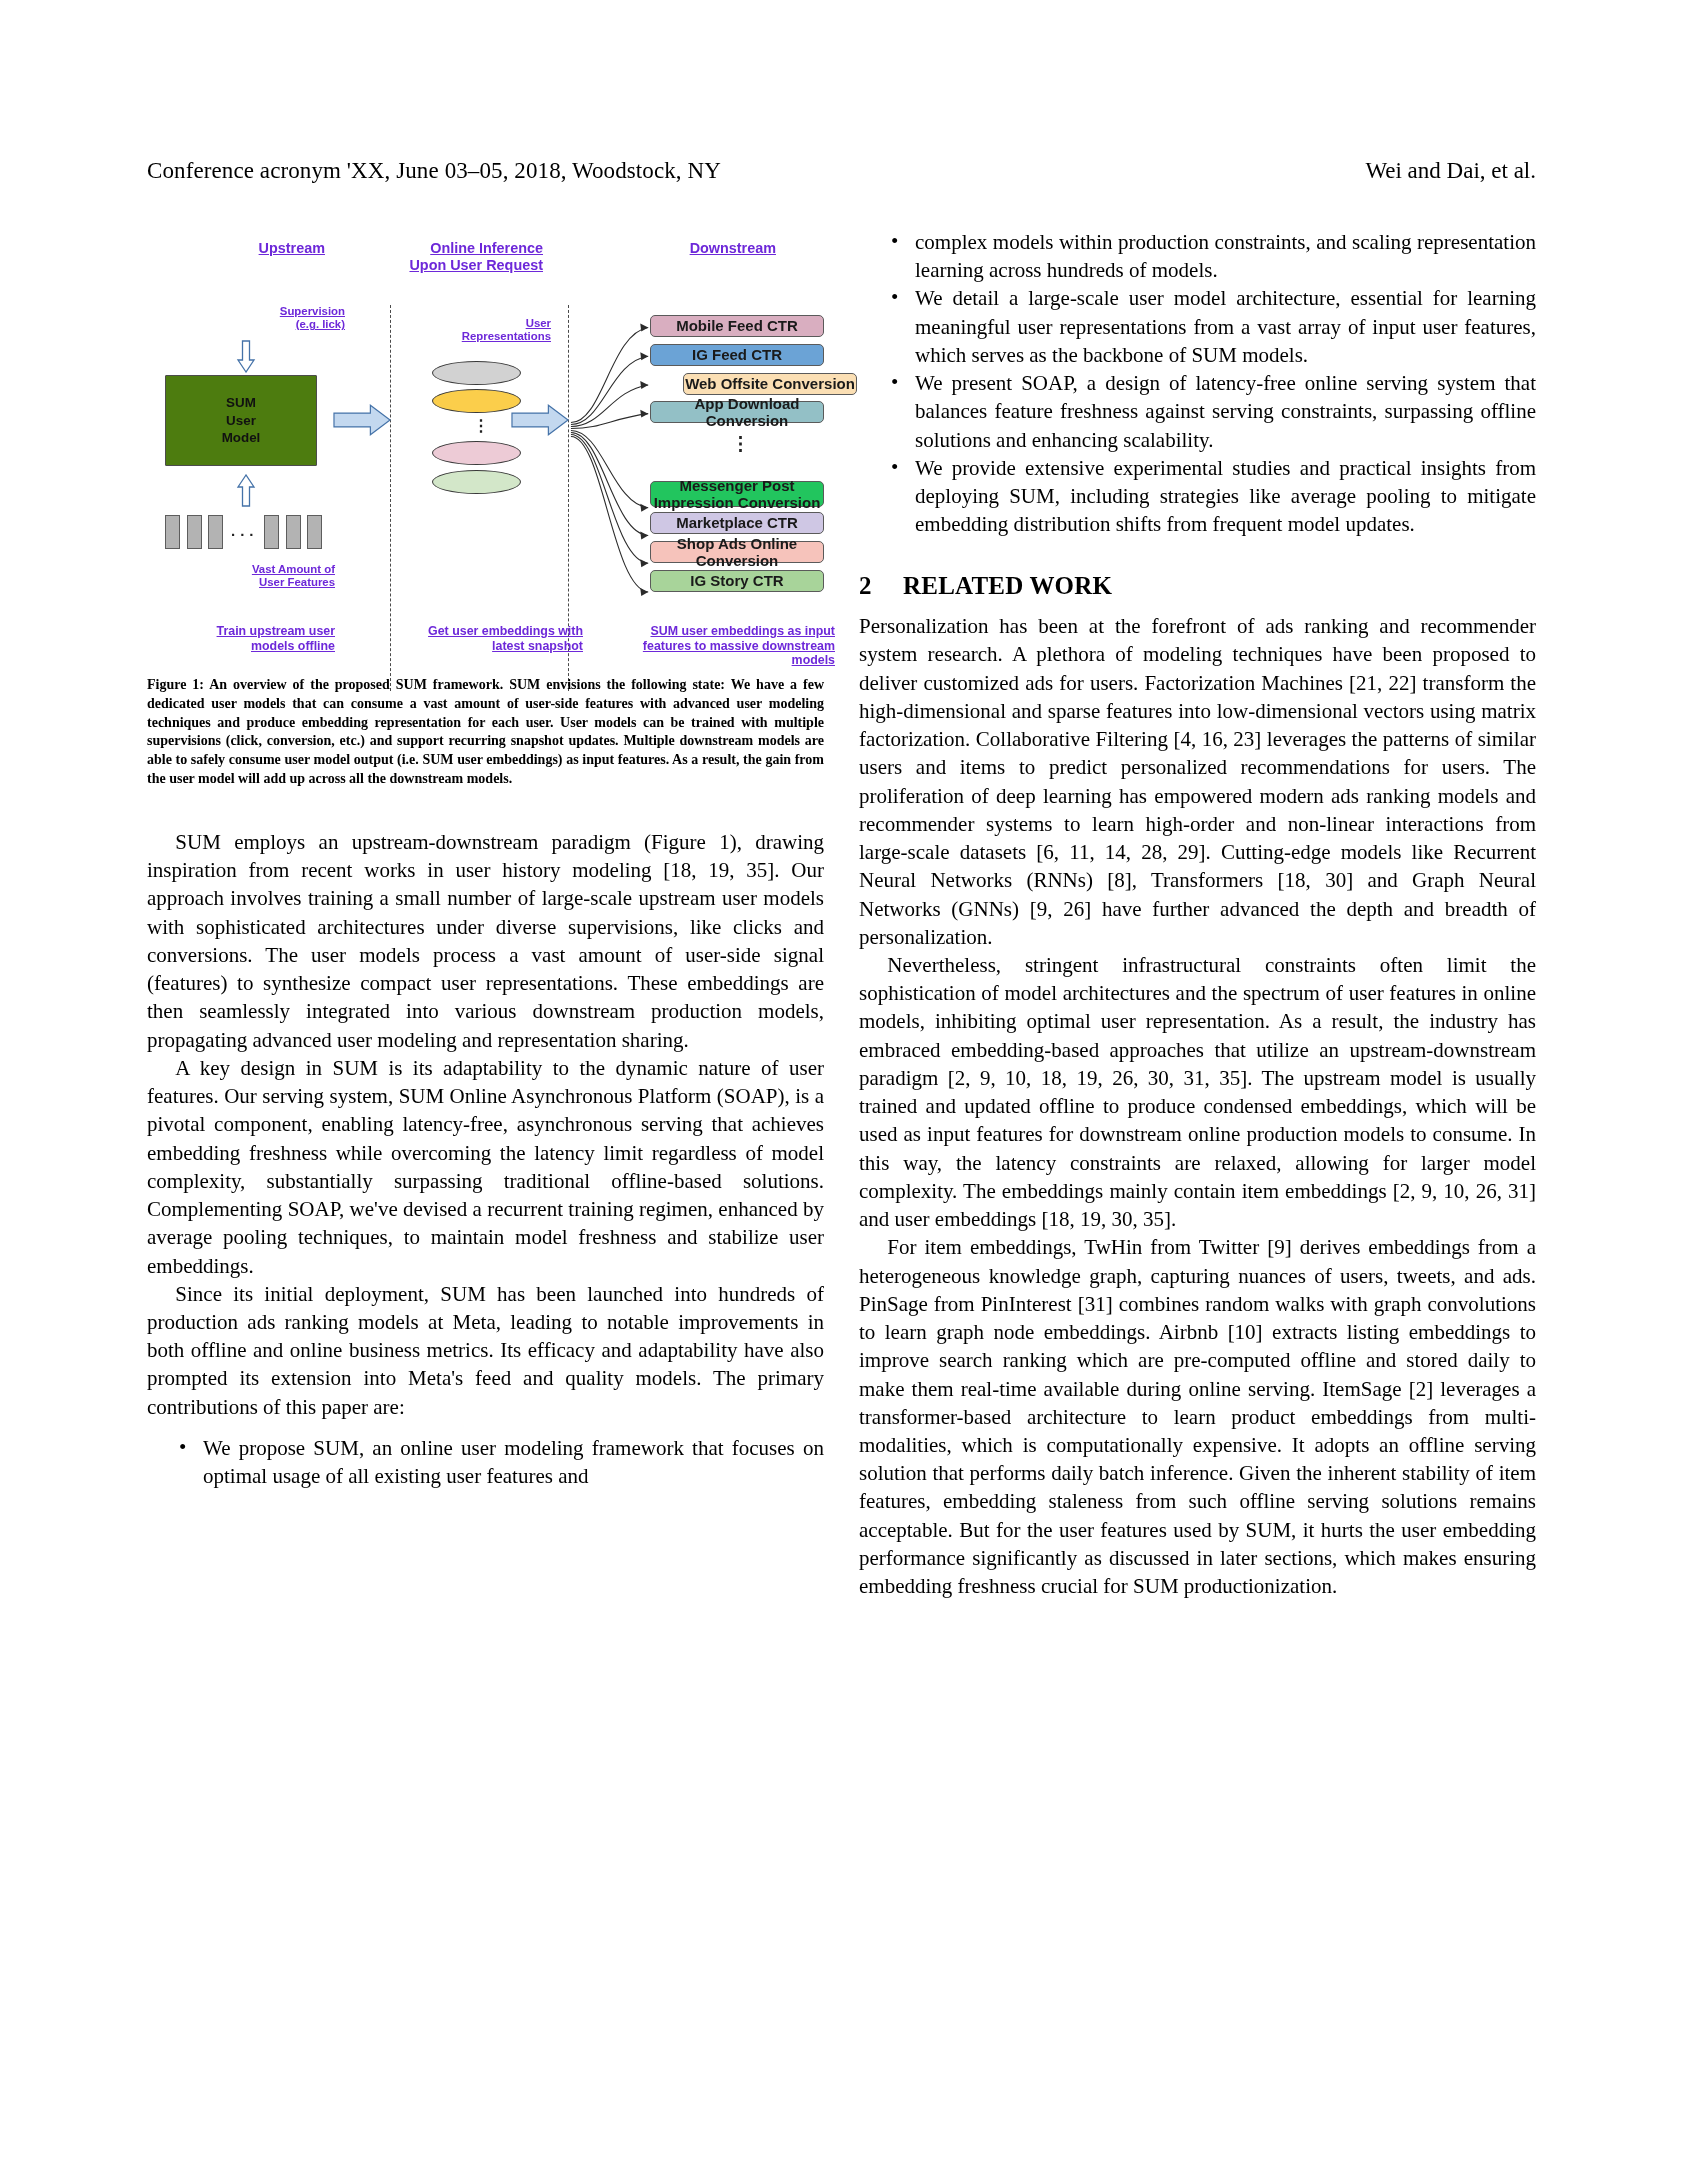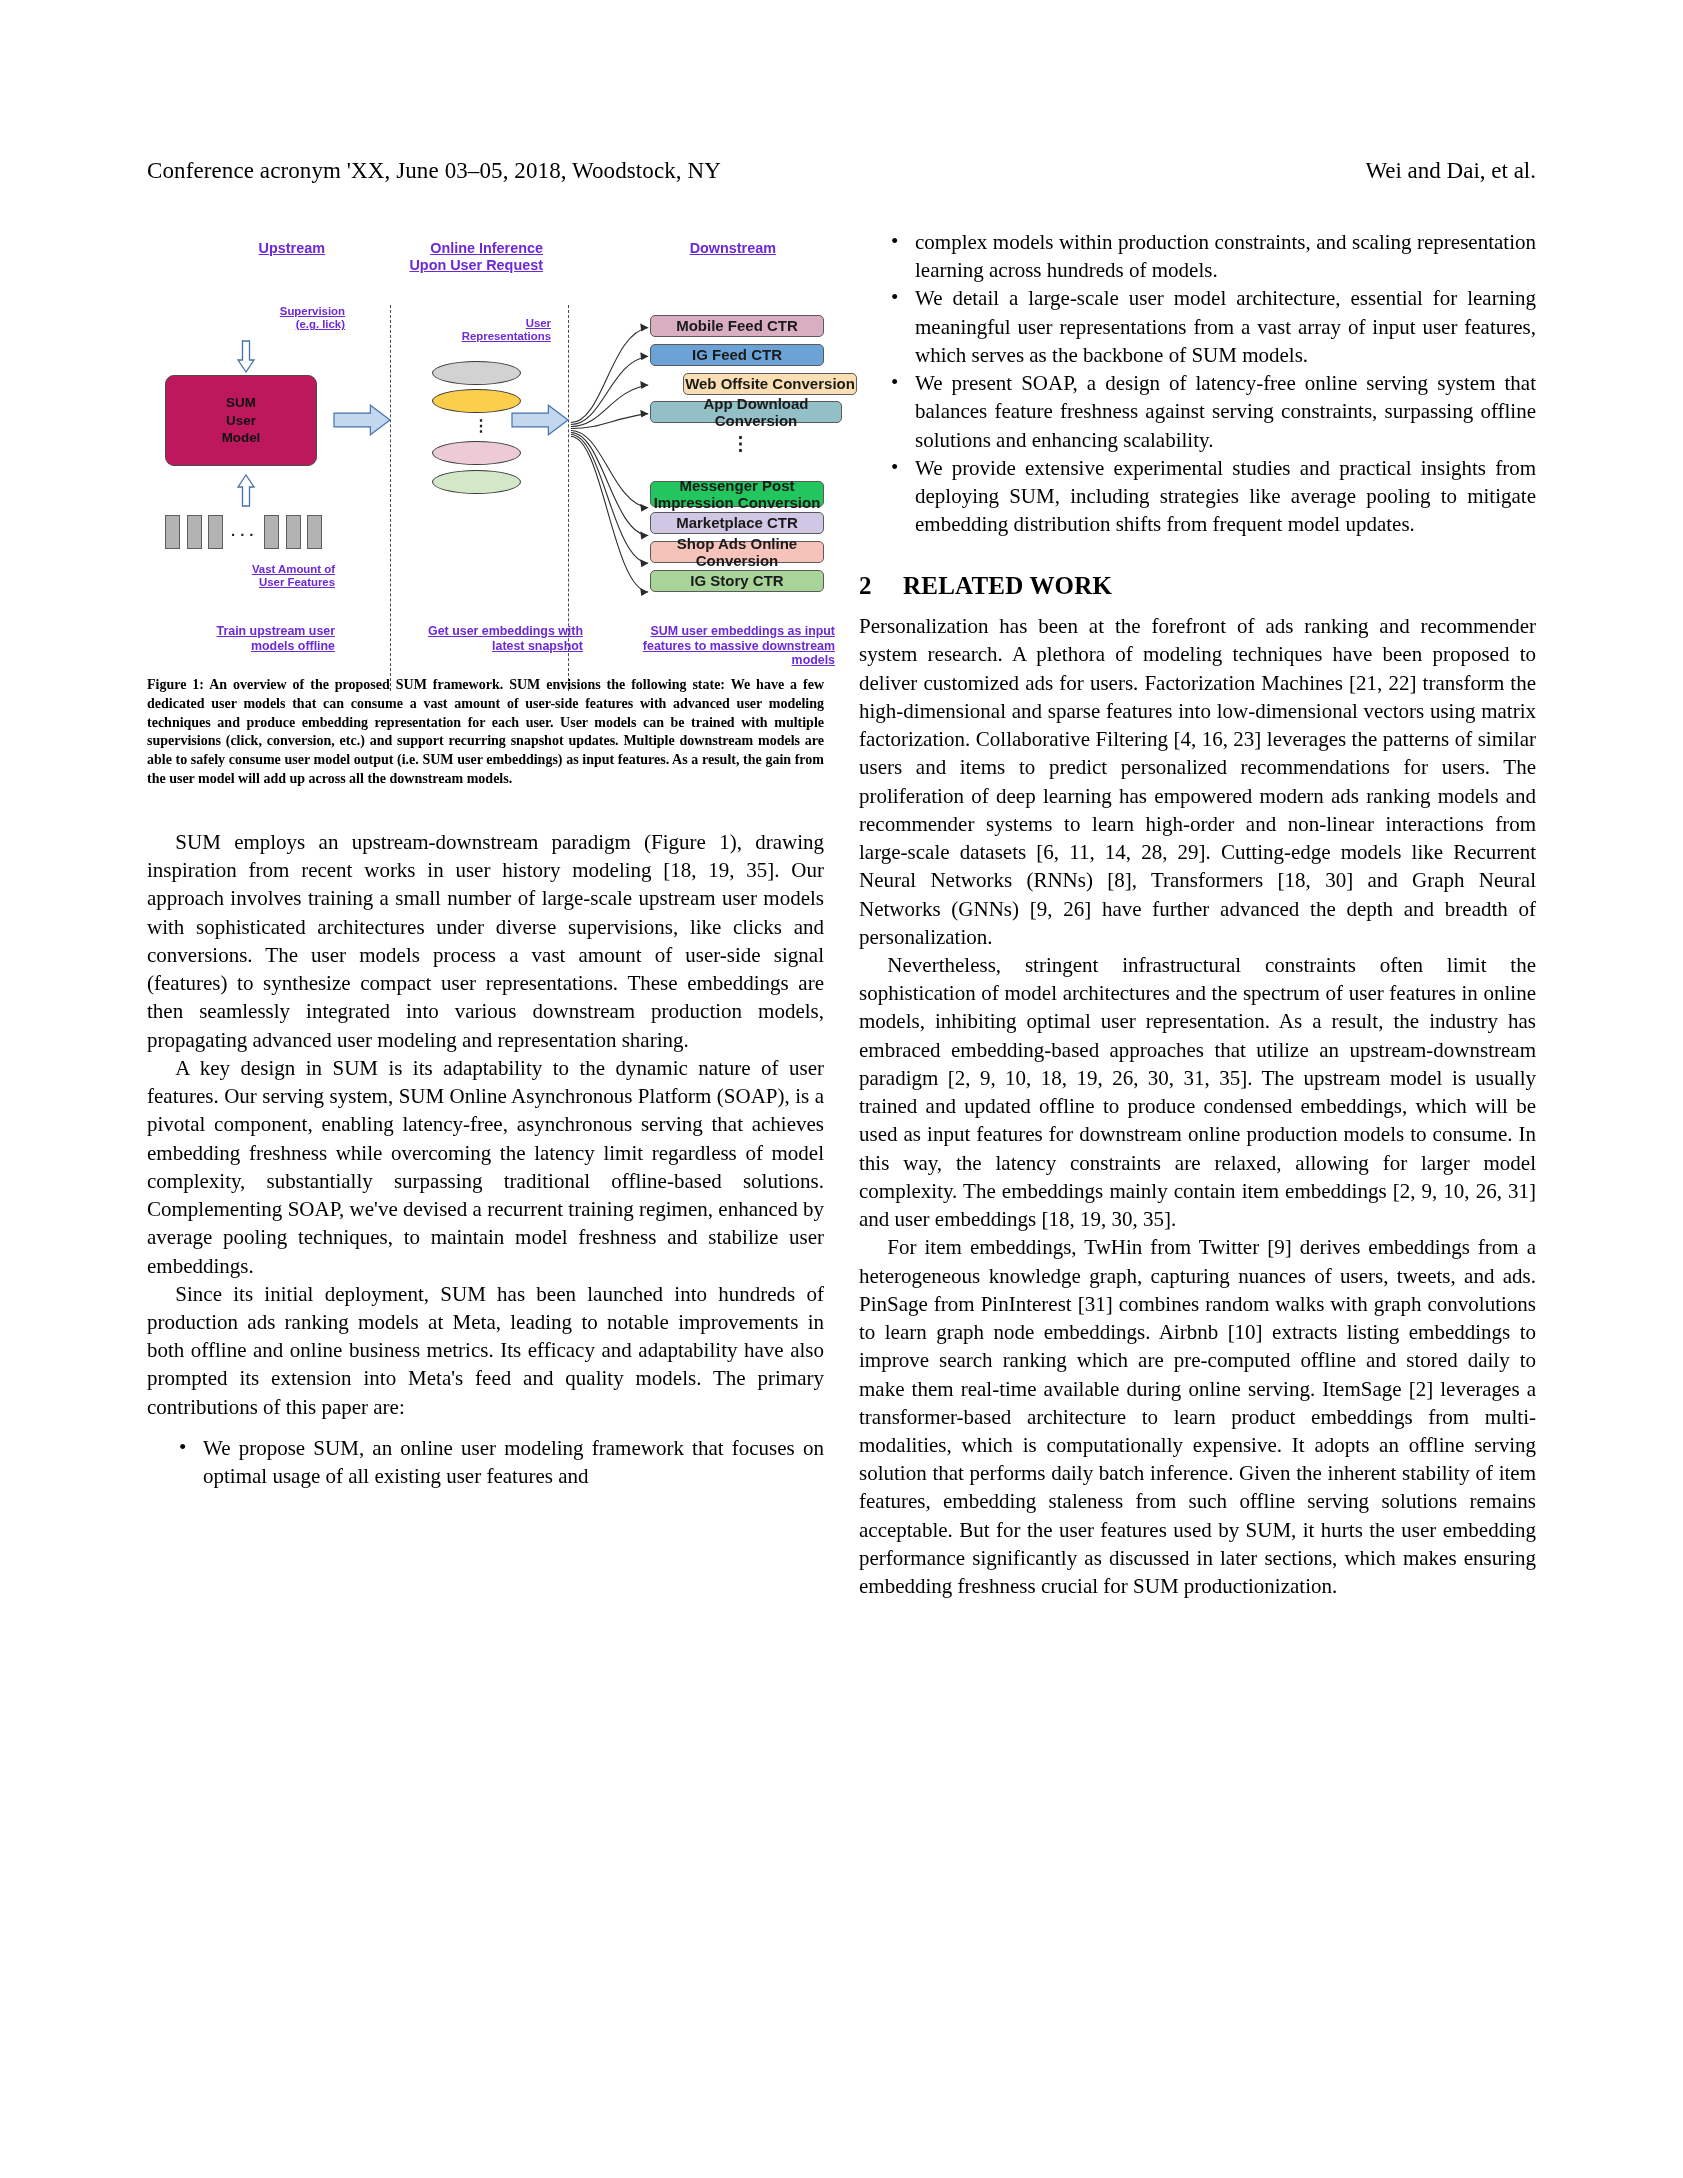--- a/index.html
+++ b/index.html
@@ -86,23 +86,23 @@
   .foot-label { font-size: 12.4px; }
 
   .divider {
     position: absolute;
     width: 0;
     border-left: 1.6px dashed #4a4a4a;
   }
 
   .sum-box {
     position: absolute;
-    background: #be185d;
+    background: #4d7c0f;
     border: 1.3px solid #4c4c4c;
-    border-radius: 9px;
+    border-radius: 1px;
     box-sizing: border-box;
     display: flex;
     align-items: center;
     justify-content: center;
   }
   .sum-box span {
     font-family: "Liberation Sans", sans-serif;
     font-weight: bold;
     font-size: 13.4px;
     line-height: 1.32;
@@ -284,21 +284,21 @@
 
         <div class="ds-box" style="left:503px; top:87px; width:174px; height:22px; background:#d9aec0;">
           <span>Mobile Feed CTR</span>
         </div>
         <div class="ds-box" style="left:503px; top:116px; width:174px; height:22px; background:#6ba3d6;">
           <span>IG Feed CTR</span>
         </div>
         <div class="ds-box" style="left:503px; top:145px; width:174px; height:22px; background:#fbdfb4;margin-left:33px;">
           <span>Web Offsite Conversion</span>
         </div>
-        <div class="ds-box" style="left:503px; top:173px; width:192px; height:22px; background:#93c0c6;padding-left:20px;">
+        <div class="ds-box" style="left:503px; top:173px; width:174px; height:22px; background:#93c0c6;padding-left:20px;">
           <span>App Download Conversion</span>
         </div>
 
         <div class="vdots" style="left:584px; top:211px; font-size:19px;">⋮</div>
 
         <div class="ds-box" style="left:503px; top:253px; width:174px; height:26px; background:#22c55e;">
           <span>Messenger Post Impression Conversion</span>
         </div>
         <div class="ds-box" style="left:503px; top:284px; width:174px; height:22px; background:#cfc7e4;">
           <span>Marketplace CTR</span>

